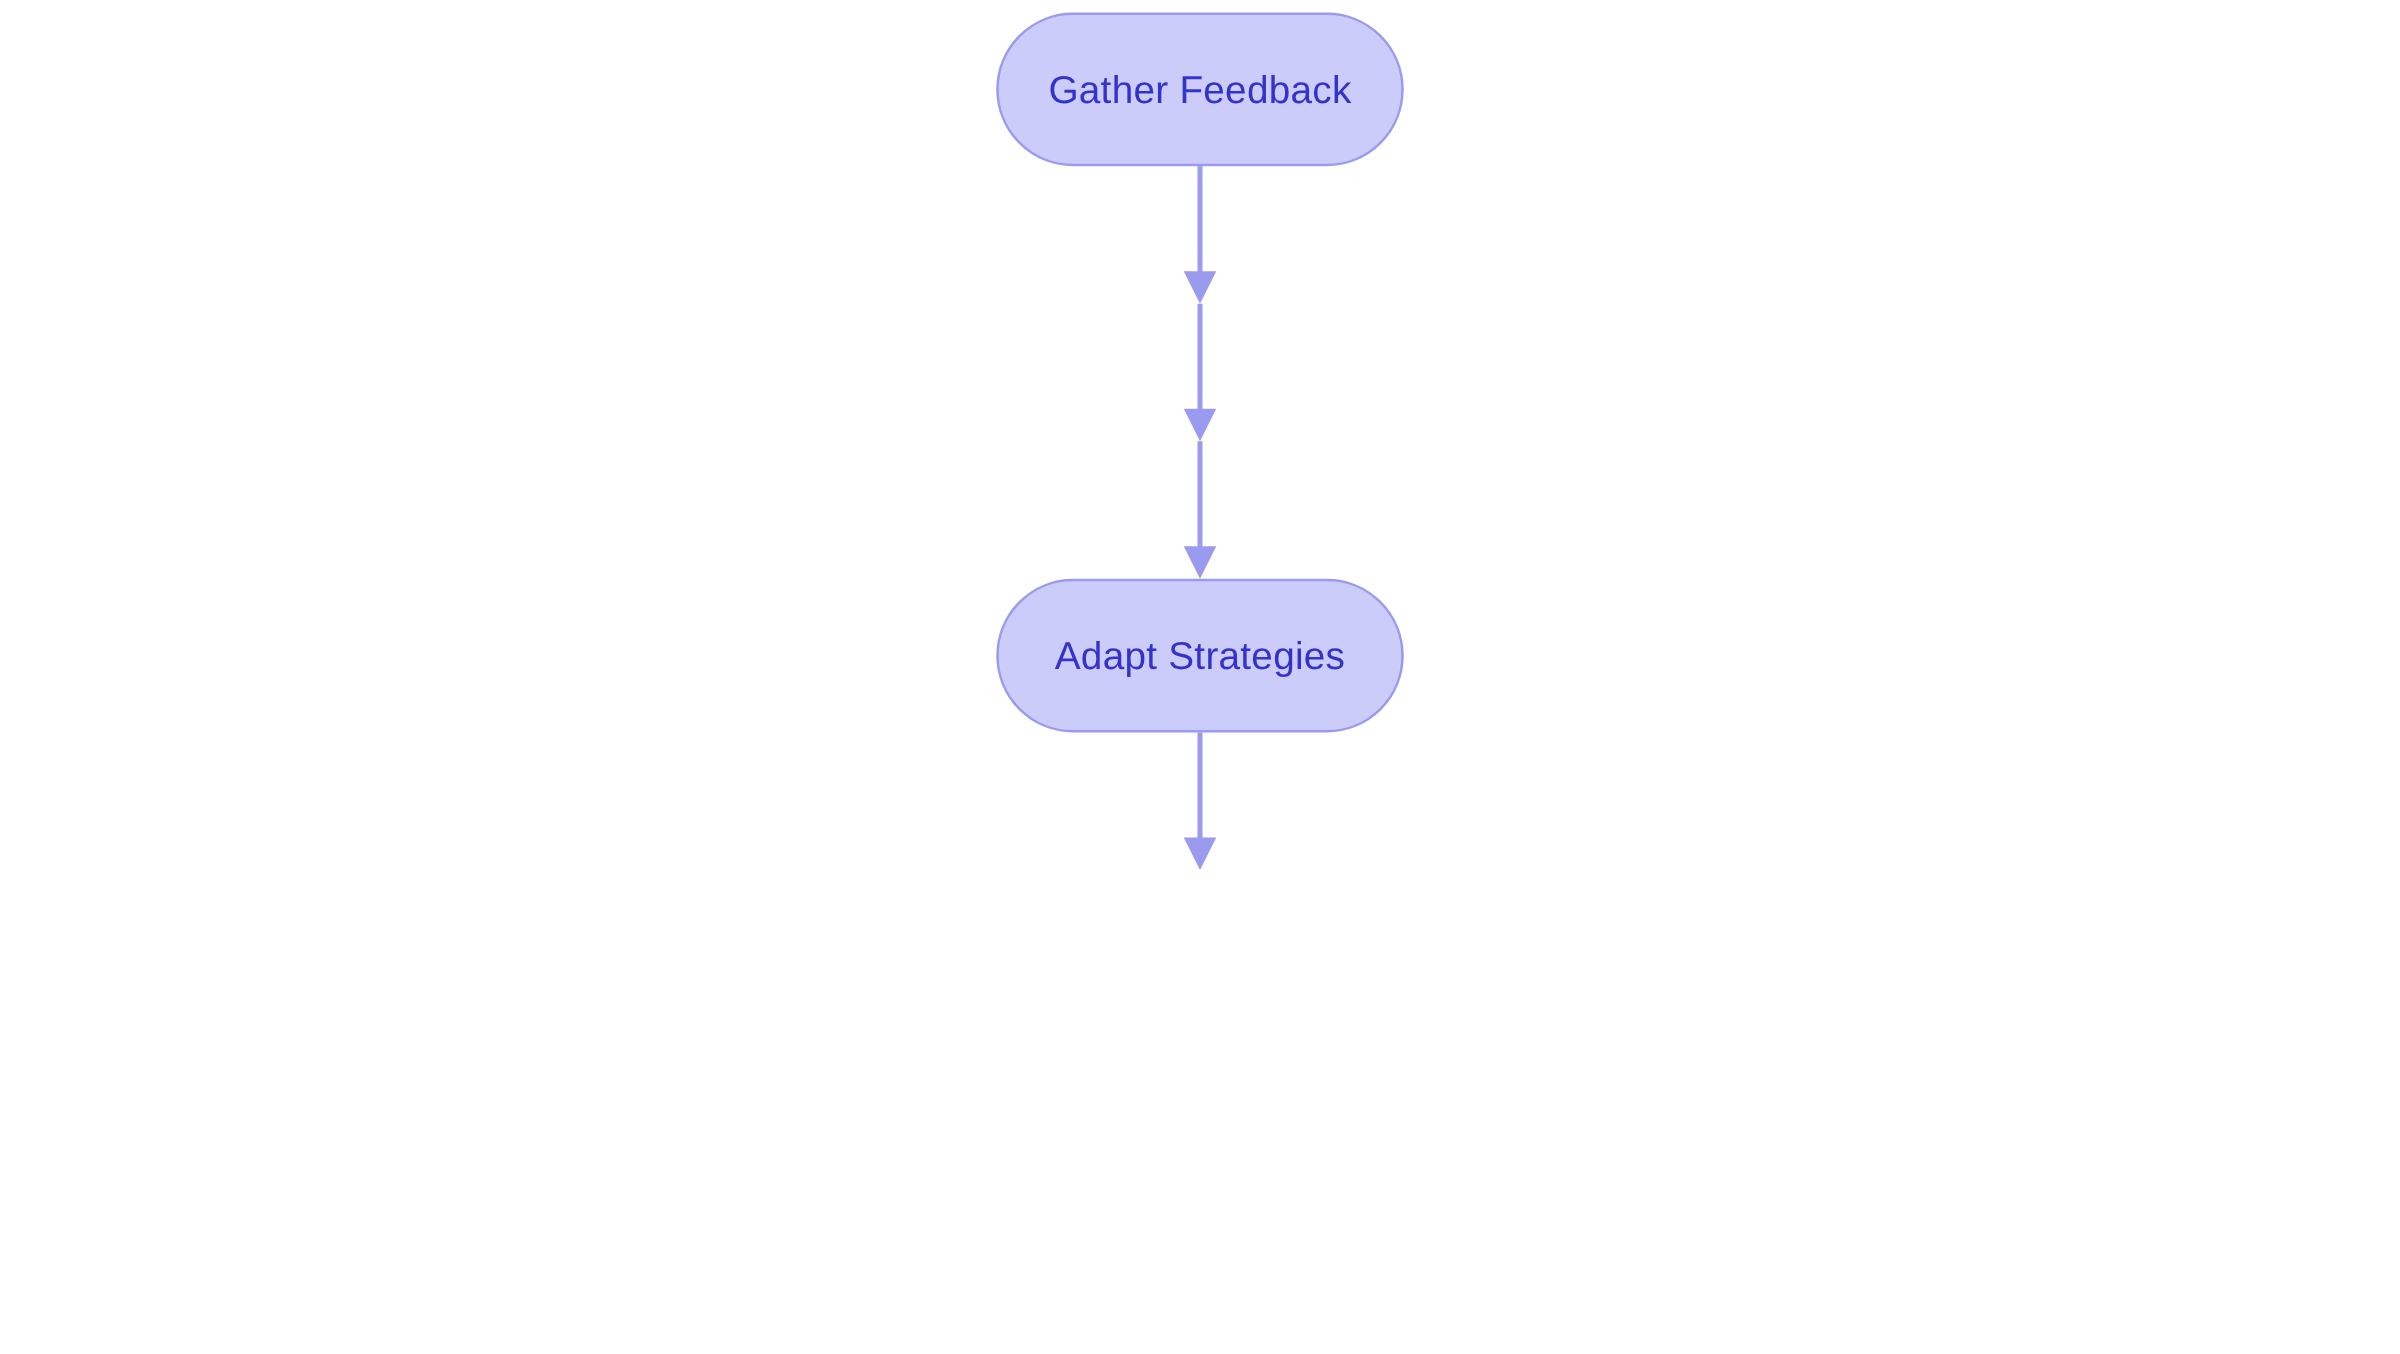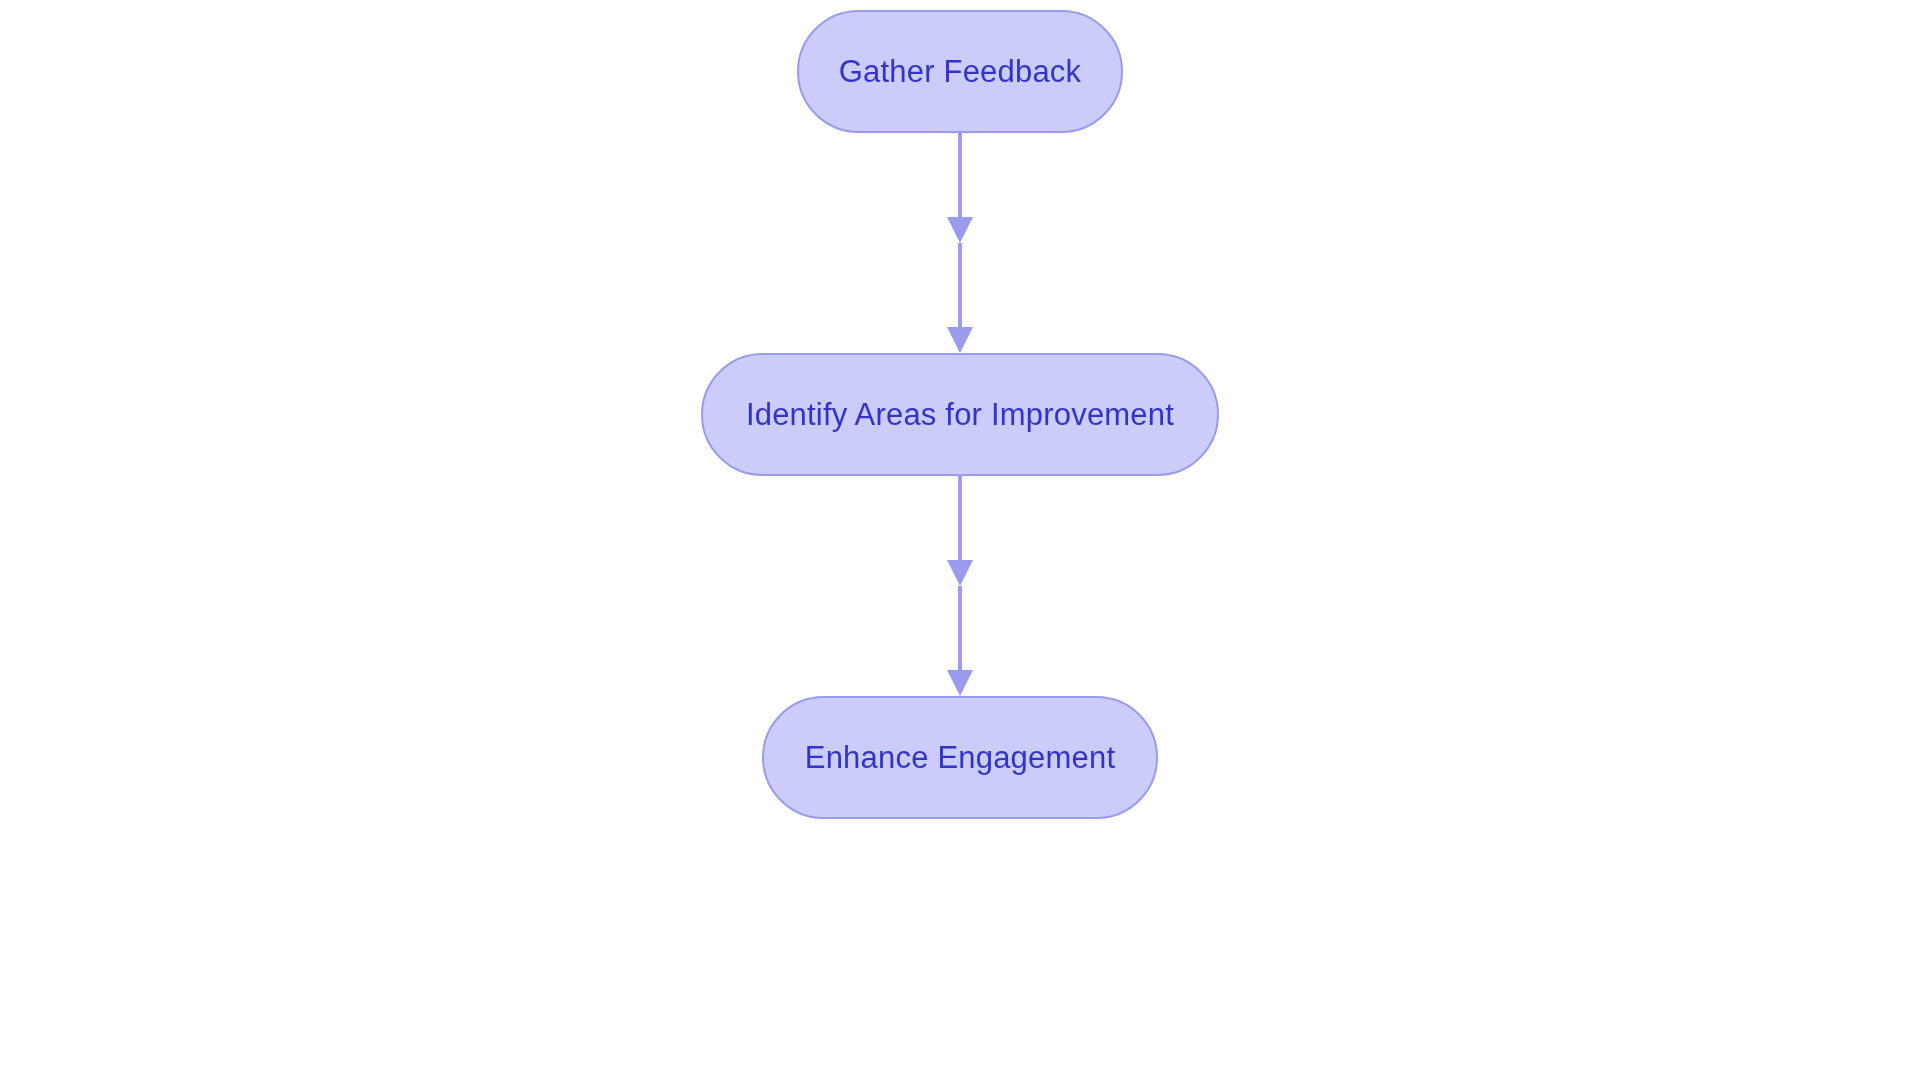--- a/index.html
+++ b/index.html
@@ -110,33 +110,30 @@
       <div class="connector-line"></div>
       <div class="connector-arrow"></div>
     </div>
 
 
     <div class="connector">
       <div class="connector-line"></div>
       <div class="connector-arrow"></div>
     </div>
 
-    <div class="node node-w3">
-      <span class="node-label">Identify Areas for Improvement</span>
+
+    <div class="connector">
+      <div class="connector-line"></div>
+      <div class="connector-arrow"></div>
+    </div>
+
+    <div class="node node-w4">
+      <span class="node-label">Adapt Strategies</span>
     </div>
 
     <div class="connector">
       <div class="connector-line"></div>
       <div class="connector-arrow"></div>
     </div>
 
 
-    <div class="connector">
-      <div class="connector-line"></div>
-      <div class="connector-arrow"></div>
-    </div>
-
-    <div class="node node-w5">
-      <span class="node-label">Enhance Engagement</span>
-    </div>
-
   </div>
 </div>
 
 </body></html>

